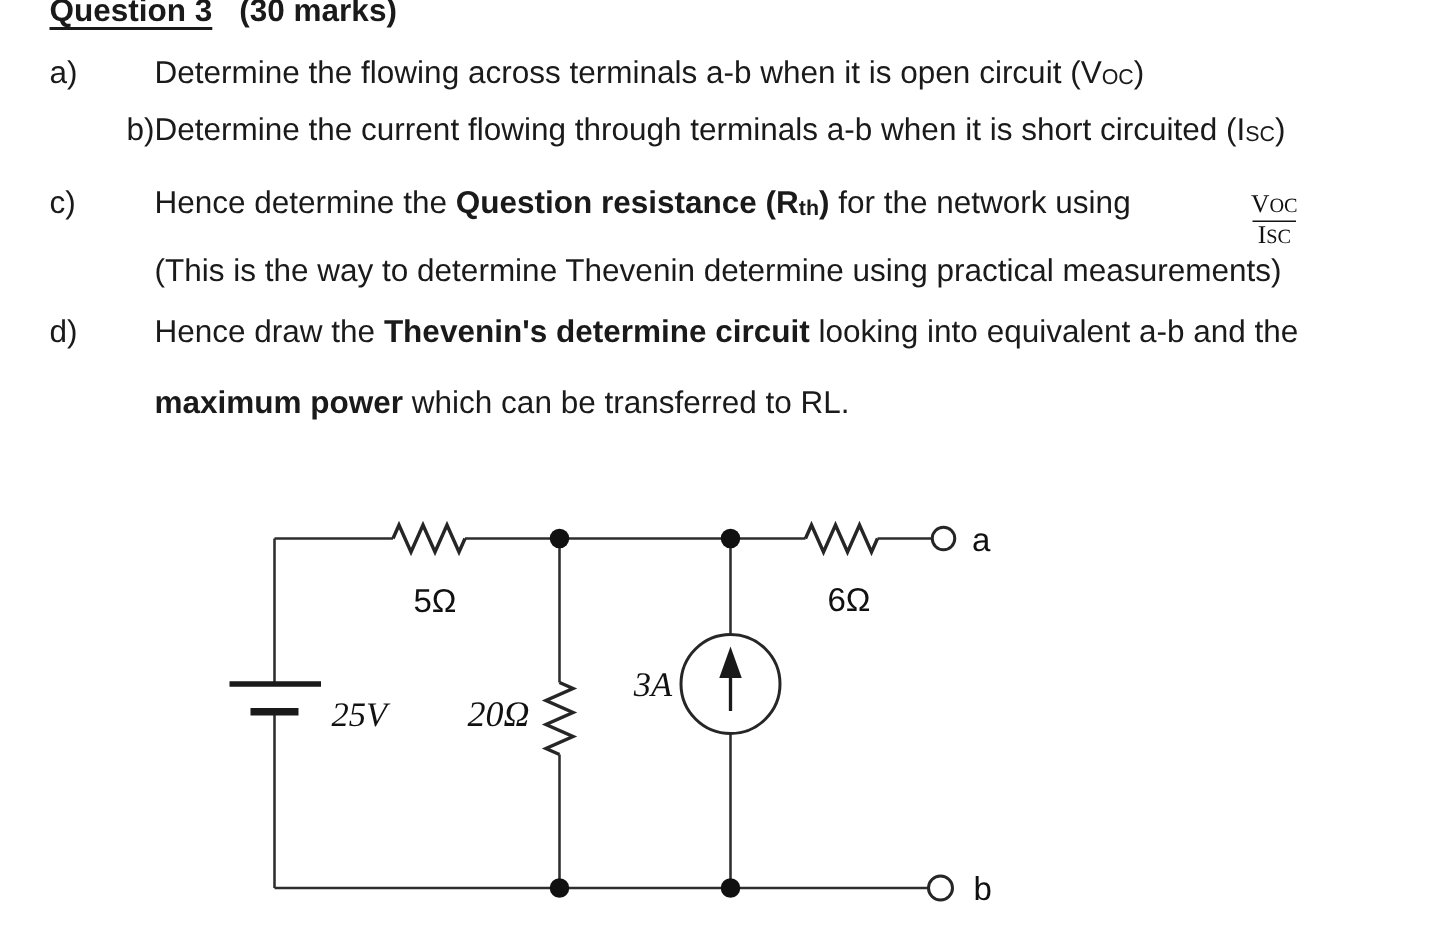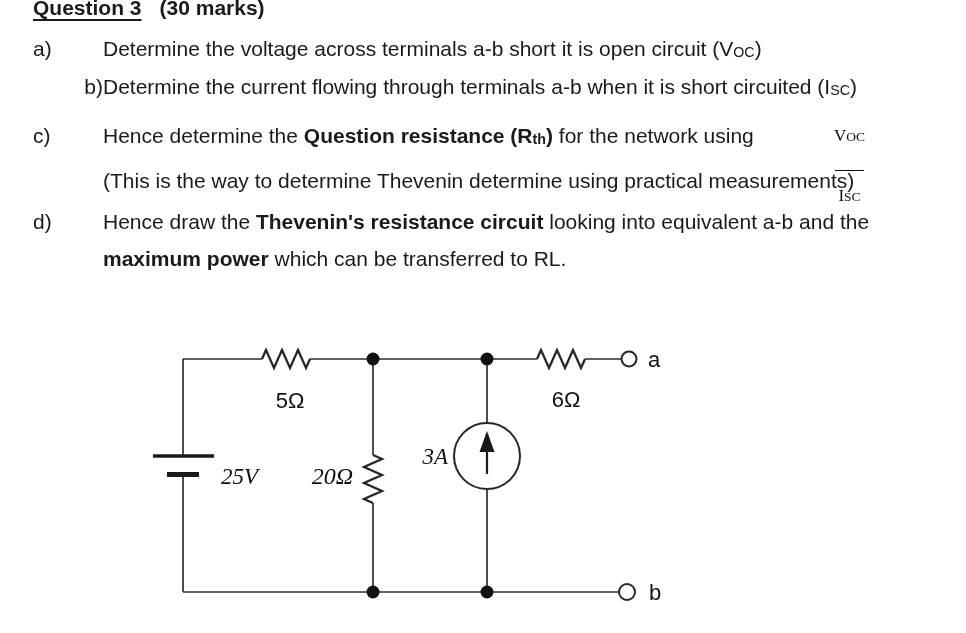--- a/index.html
+++ b/index.html
@@ -15,60 +15,60 @@
   b,.b{font-weight:bold;}
   .sub{font-size:0.68em;position:relative;top:1px;}
   .indent{left:103px;}
   
   .frac{
     position:absolute;left:831px;top:116px;
     display:inline-flex;flex-direction:column;align-items:center;
     font-family:"Liberation Serif",serif;color:#111;line-height:1.05;
   }
   .frac .num{padding:0 3px 1px;margin-top:11px;}
-  .frac .den{border-top:1.7px solid #111;padding:16px 3px 0;margin-top:24px;}
+  .frac .den{border-top:1.7px solid #111;padding:0 3px 0;}
   .frac .fmain{font-size:17px;}
   .frac .fsmall{font-size:13.5px;}
   .circuit-svg{position:absolute;left:0;top:0;}
   .cir-sans{font-family:"Liberation Sans",sans-serif;font-size:22px;fill:#111;}
   .cir-serif{font-family:"Liberation Serif",serif;font-style:italic;font-size:23px;fill:#111;}
 </style>
 </head>
 <body>
 
 <div class="row title" style="top:-5px;">
   <span class="u">Question 3</span><span class="rest">(30 marks)</span>
 </div>
 
 <div class="row" style="top:36px;">
-  <span class="qlabel">a)</span><span><span>Determine the voltage across terminals a-b short it is open circuit (V</span><span class="sub">OC</span><span>)</span></span>
+  <span class="qlabel">a)</span><span><span>Determine the flowing across terminals a-b when it is open circuit (V</span><span class="sub">OC</span><span>)</span></span>
 </div>
 
 <div class="row" style="top:74px;text-align:right;">
   <span class="qlabel">b)</span><span><span>Determine the current flowing through terminals a-b when it is short circuited (I</span><span class="sub">SC</span><span>)</span></span>
 </div>
 
 <div class="row" style="top:123px;">
   <span class="qlabel">c)</span><span><span>Hence determine the </span><span class="b">Question resistance (R</span><span class="b sub">th</span><span class="b">)</span><span> for the network using</span></span>
 </div>
 
 <span class="frac">
   <span class="num"><span class="fmain">V</span><span class="fsmall">OC</span></span>
   <span class="den"><span class="fmain">I</span><span class="fsmall">SC</span></span>
 </span>
 
 <div class="row indent" style="top:168px;">
   <span>(This is the way to determine Thevenin determine using practical measurements)</span>
 </div>
 
 <div class="row" style="top:209px;">
-  <span class="qlabel">d)</span><span><span>Hence draw the </span><span class="b">Thevenin's resistance circuit</span><span> looking into equivalent a-b and the</span></span>
+  <span class="qlabel">d)</span><span><span>Hence draw the </span><span class="b">Thevenin's determine circuit</span><span> looking into equivalent a-b and the</span></span>
 </div>
 
-<div class="row indent" style="top:246px;">
+<div class="row indent" style="top:256px;">
   <span class="b">maximum power</span><span> which can be transferred to RL.</span>
 </div>
 
 <svg class="circuit-svg" width="966" height="633" viewBox="0 0 966 633">
 
   <g stroke="#2e2e2e" stroke-width="1.7" fill="none">
     <path d="M183 359 H262 M310 359 H537 M585 359 H621.5"></path>
     <path d="M183 359 V456 M183 474.5 V592"></path>
     <path d="M183 592 H619"></path>
     <path d="M373 359 V455 M373 503 V592"></path>

